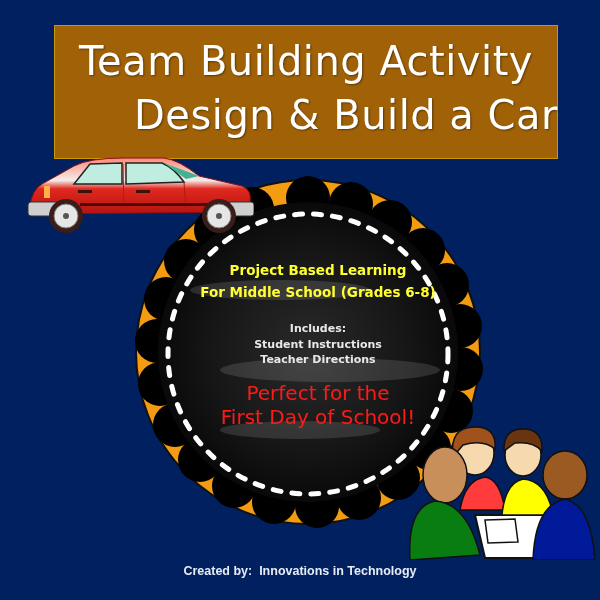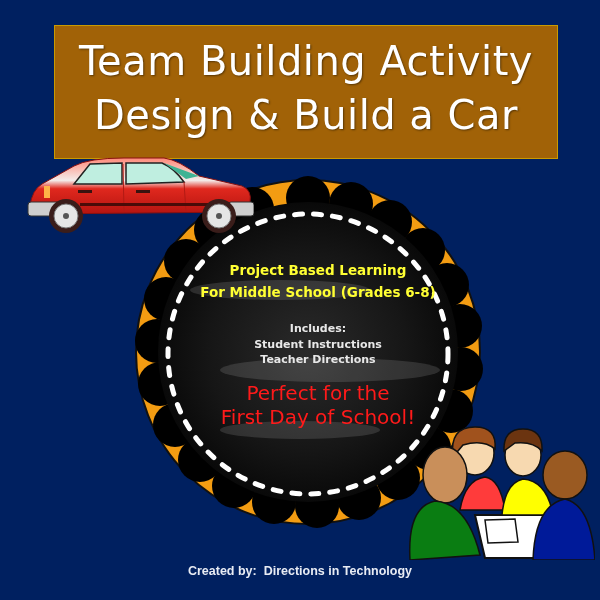--- a/index.html
+++ b/index.html
@@ -1,20 +1,20 @@
 <!DOCTYPE html>
 <html><head>
 <meta charset="utf-8">
 <style>
   html, body { margin:0; padding:0; }
   body { width:600px; height:600px; background:#002060; position:relative; overflow:hidden; font-family:"DejaVu Sans", sans-serif; }
   .banner { position:absolute; left:55px; top:26px; width:502px; height:132px; background:#a16207; box-shadow: 0 0 0 1px #c99a00; }
   .banner-line { position:absolute; left:0; width:100%; text-align:center; color:#fff; font-family:"DejaVu Sans", sans-serif; font-size:40px; letter-spacing:0.5px; text-shadow: 1px 1px 2px rgba(0,0,0,0.45); white-space:nowrap; }
   .banner-line.l1 { top:12px; }
-  .banner-line.l2 { top:66px; }
+  .banner-line.l2 { top:66px;padding-left:40px; }
   .car { position:absolute; left:14px; top:146px; width:240px; height:90px; }
   .circle-wrap { position:absolute; left:130px; top:170px; width:360px; height:365px; }
   .content { position:absolute; left:8px; top:0; width:600px; height:540px; pointer-events:none; }
   .yellow { position:absolute; left:0; width:620px; text-align:center; color:#FFFF33; font-family:"DejaVu Sans", sans-serif; font-weight:bold; font-size:13.5px; white-space:nowrap; }
   .white { position:absolute; left:0; width:620px; text-align:center; color:#e8e8e8; font-family:"DejaVu Sans", sans-serif; font-weight:bold; font-size:11px; white-space:nowrap; }
   .red { position:absolute; left:0; width:620px; text-align:center; color:#FF1A1A; font-family:"DejaVu Sans", sans-serif; font-size:20px; white-space:nowrap; }
   .people { position:absolute; left:405px; top:415px; width:190px; height:145px; }
   .credit { position:absolute; left:0; width:600px; top:564px; text-align:center; color:#e8ecf4; font-family:"Liberation Sans", sans-serif; font-weight:bold; font-size:12.5px; white-space:pre; }
 </style>
 </head>
@@ -131,13 +131,13 @@
   <ellipse cx="118" cy="40" rx="18" ry="21" fill="#f7d9b0" stroke="#111" stroke-width="1.5"></ellipse>
   <path d="M99 36 Q98 14 118 14 Q138 14 137 36 Q128 26 110 28 Z" fill="#6b3410" stroke="#111" stroke-width="1.5"></path>
 
   <ellipse cx="160" cy="60" rx="22" ry="24" fill="#9a5a22" stroke="#111" stroke-width="1.5"></ellipse>
   <path d="M128 145 Q130 90 160 84 Q186 90 190 145 Z" fill="#001a99" stroke="#111" stroke-width="1.5"></path>
 
   <ellipse cx="40" cy="60" rx="22" ry="28" fill="#c98f5a" stroke="#111" stroke-width="1.5"></ellipse>
   <path d="M5 145 Q2 92 30 86 Q62 88 75 140 Z" fill="#0a7d12" stroke="#111" stroke-width="1.5"></path>
 </svg>
 
-<div class="credit">Created by:  Directions in Technology</div>
+<div class="credit">Created by:  Innovations in Technology</div>
 
 </body></html>

